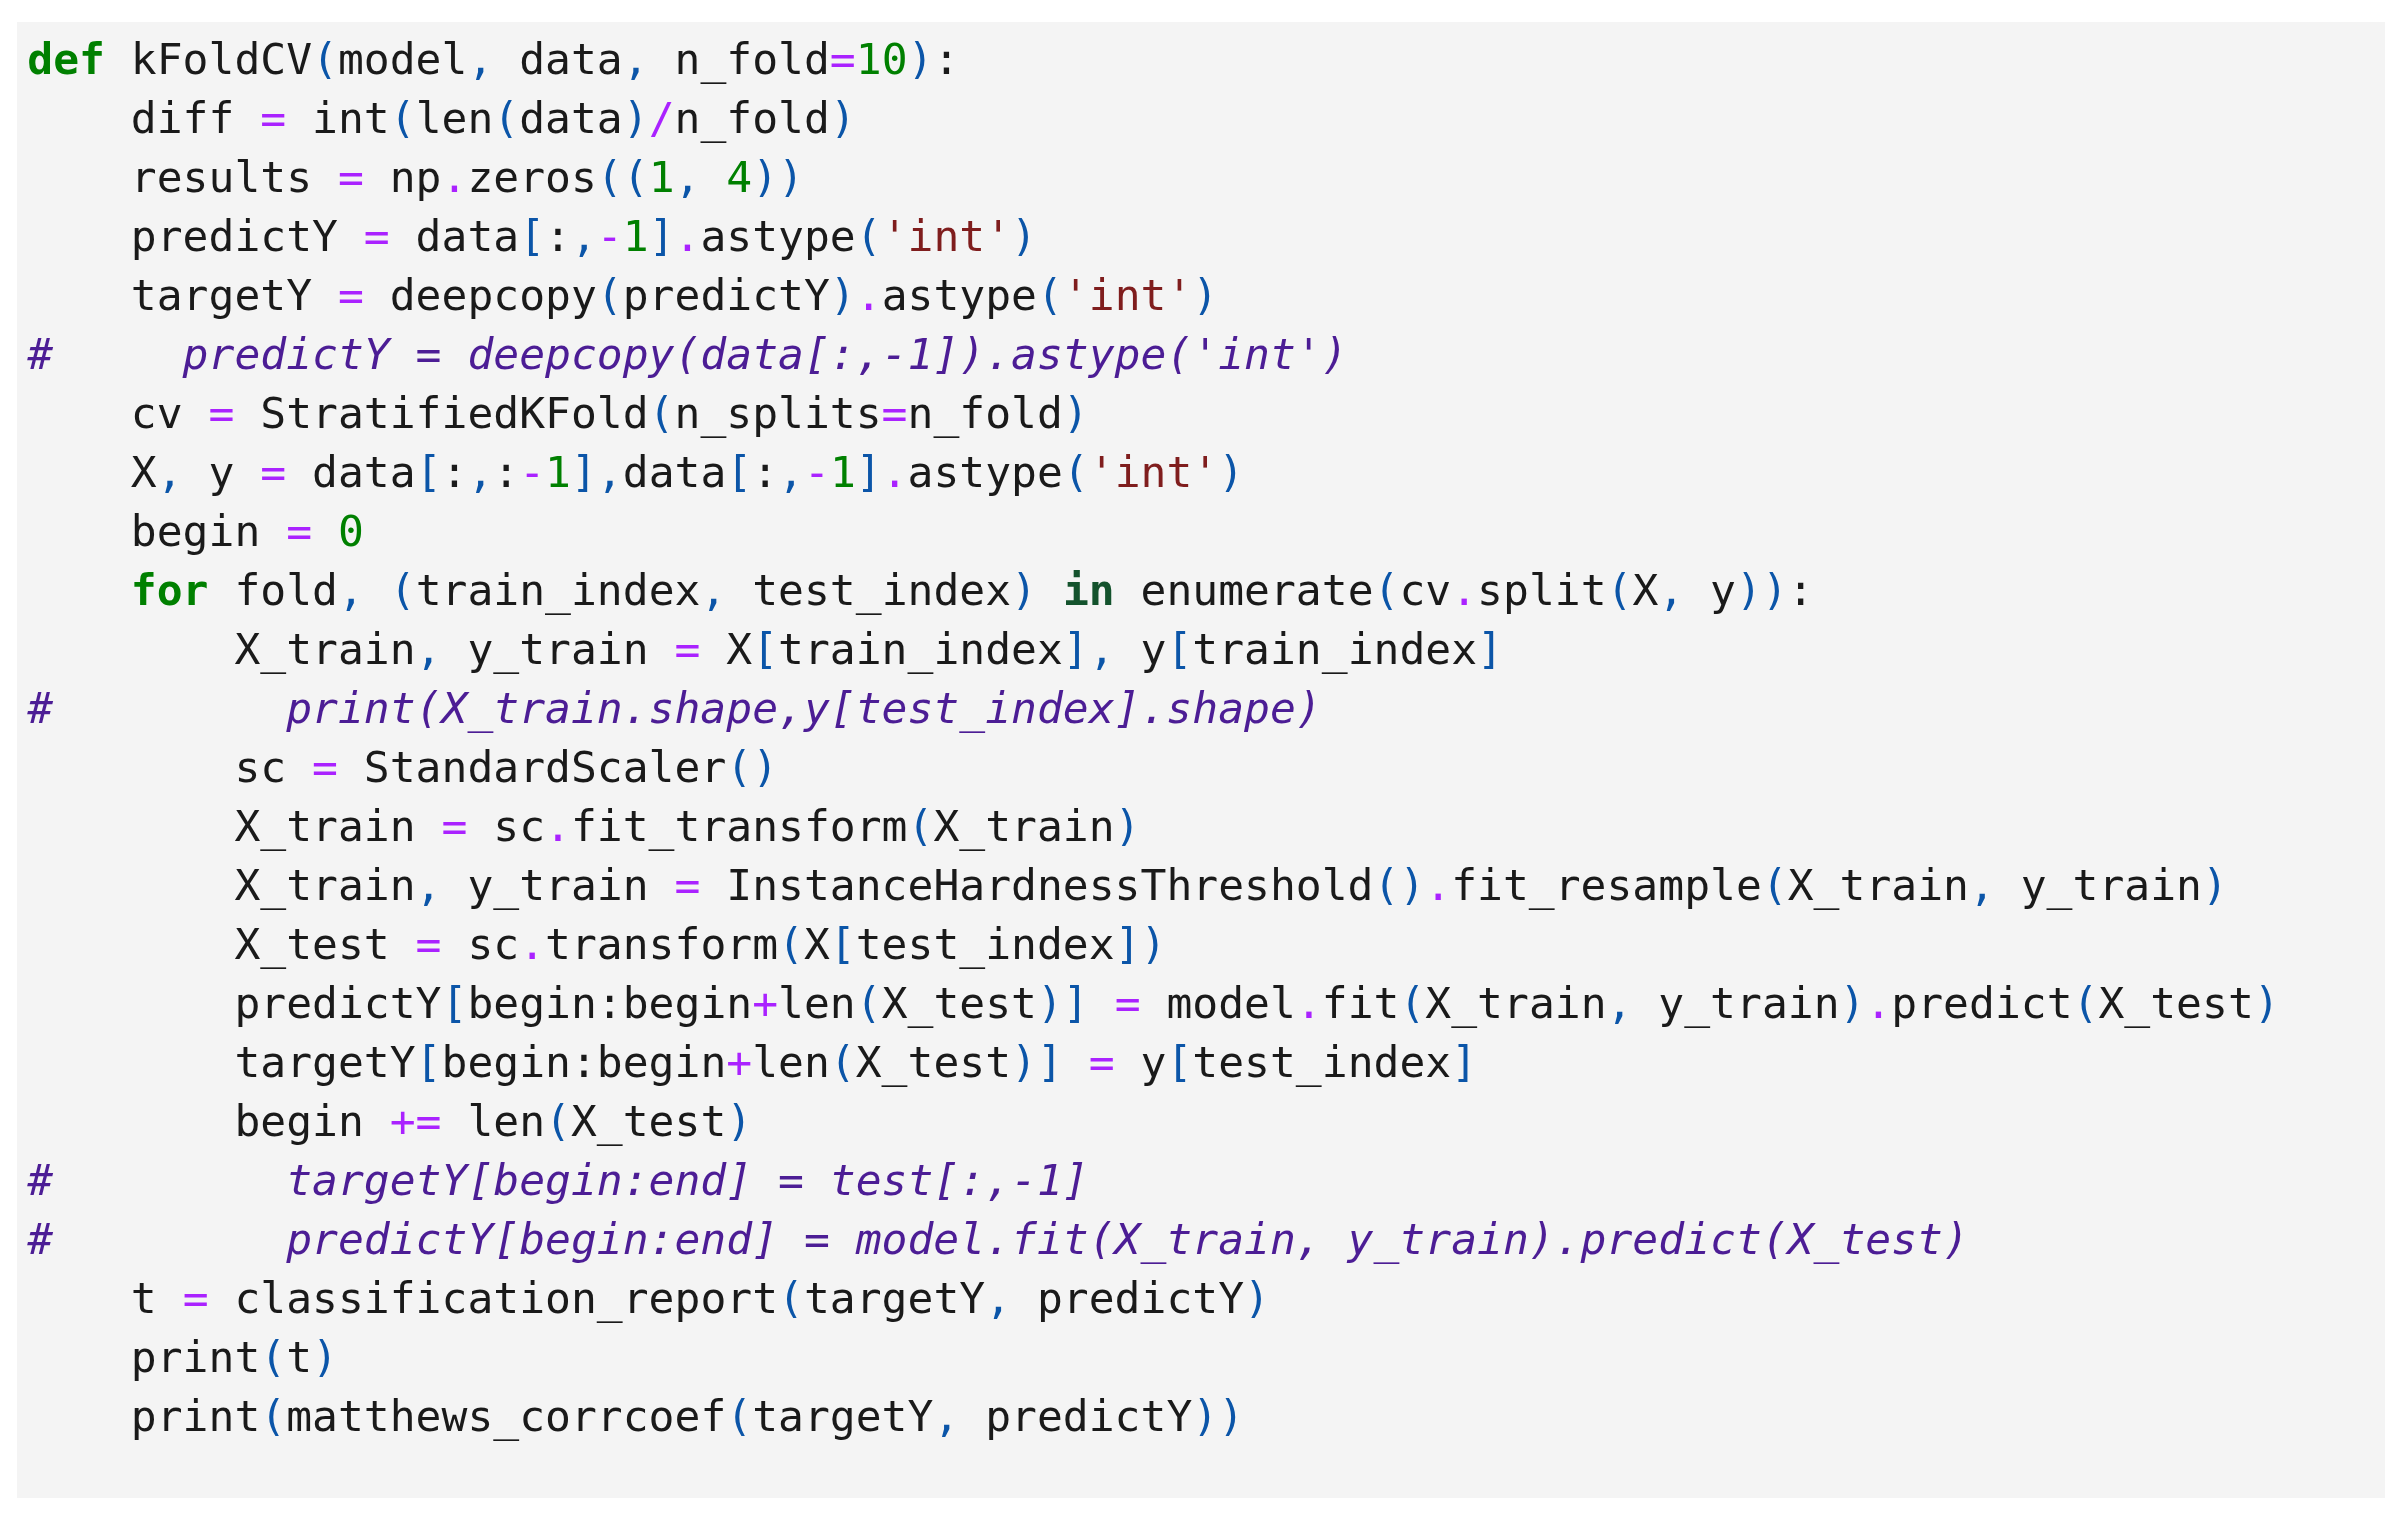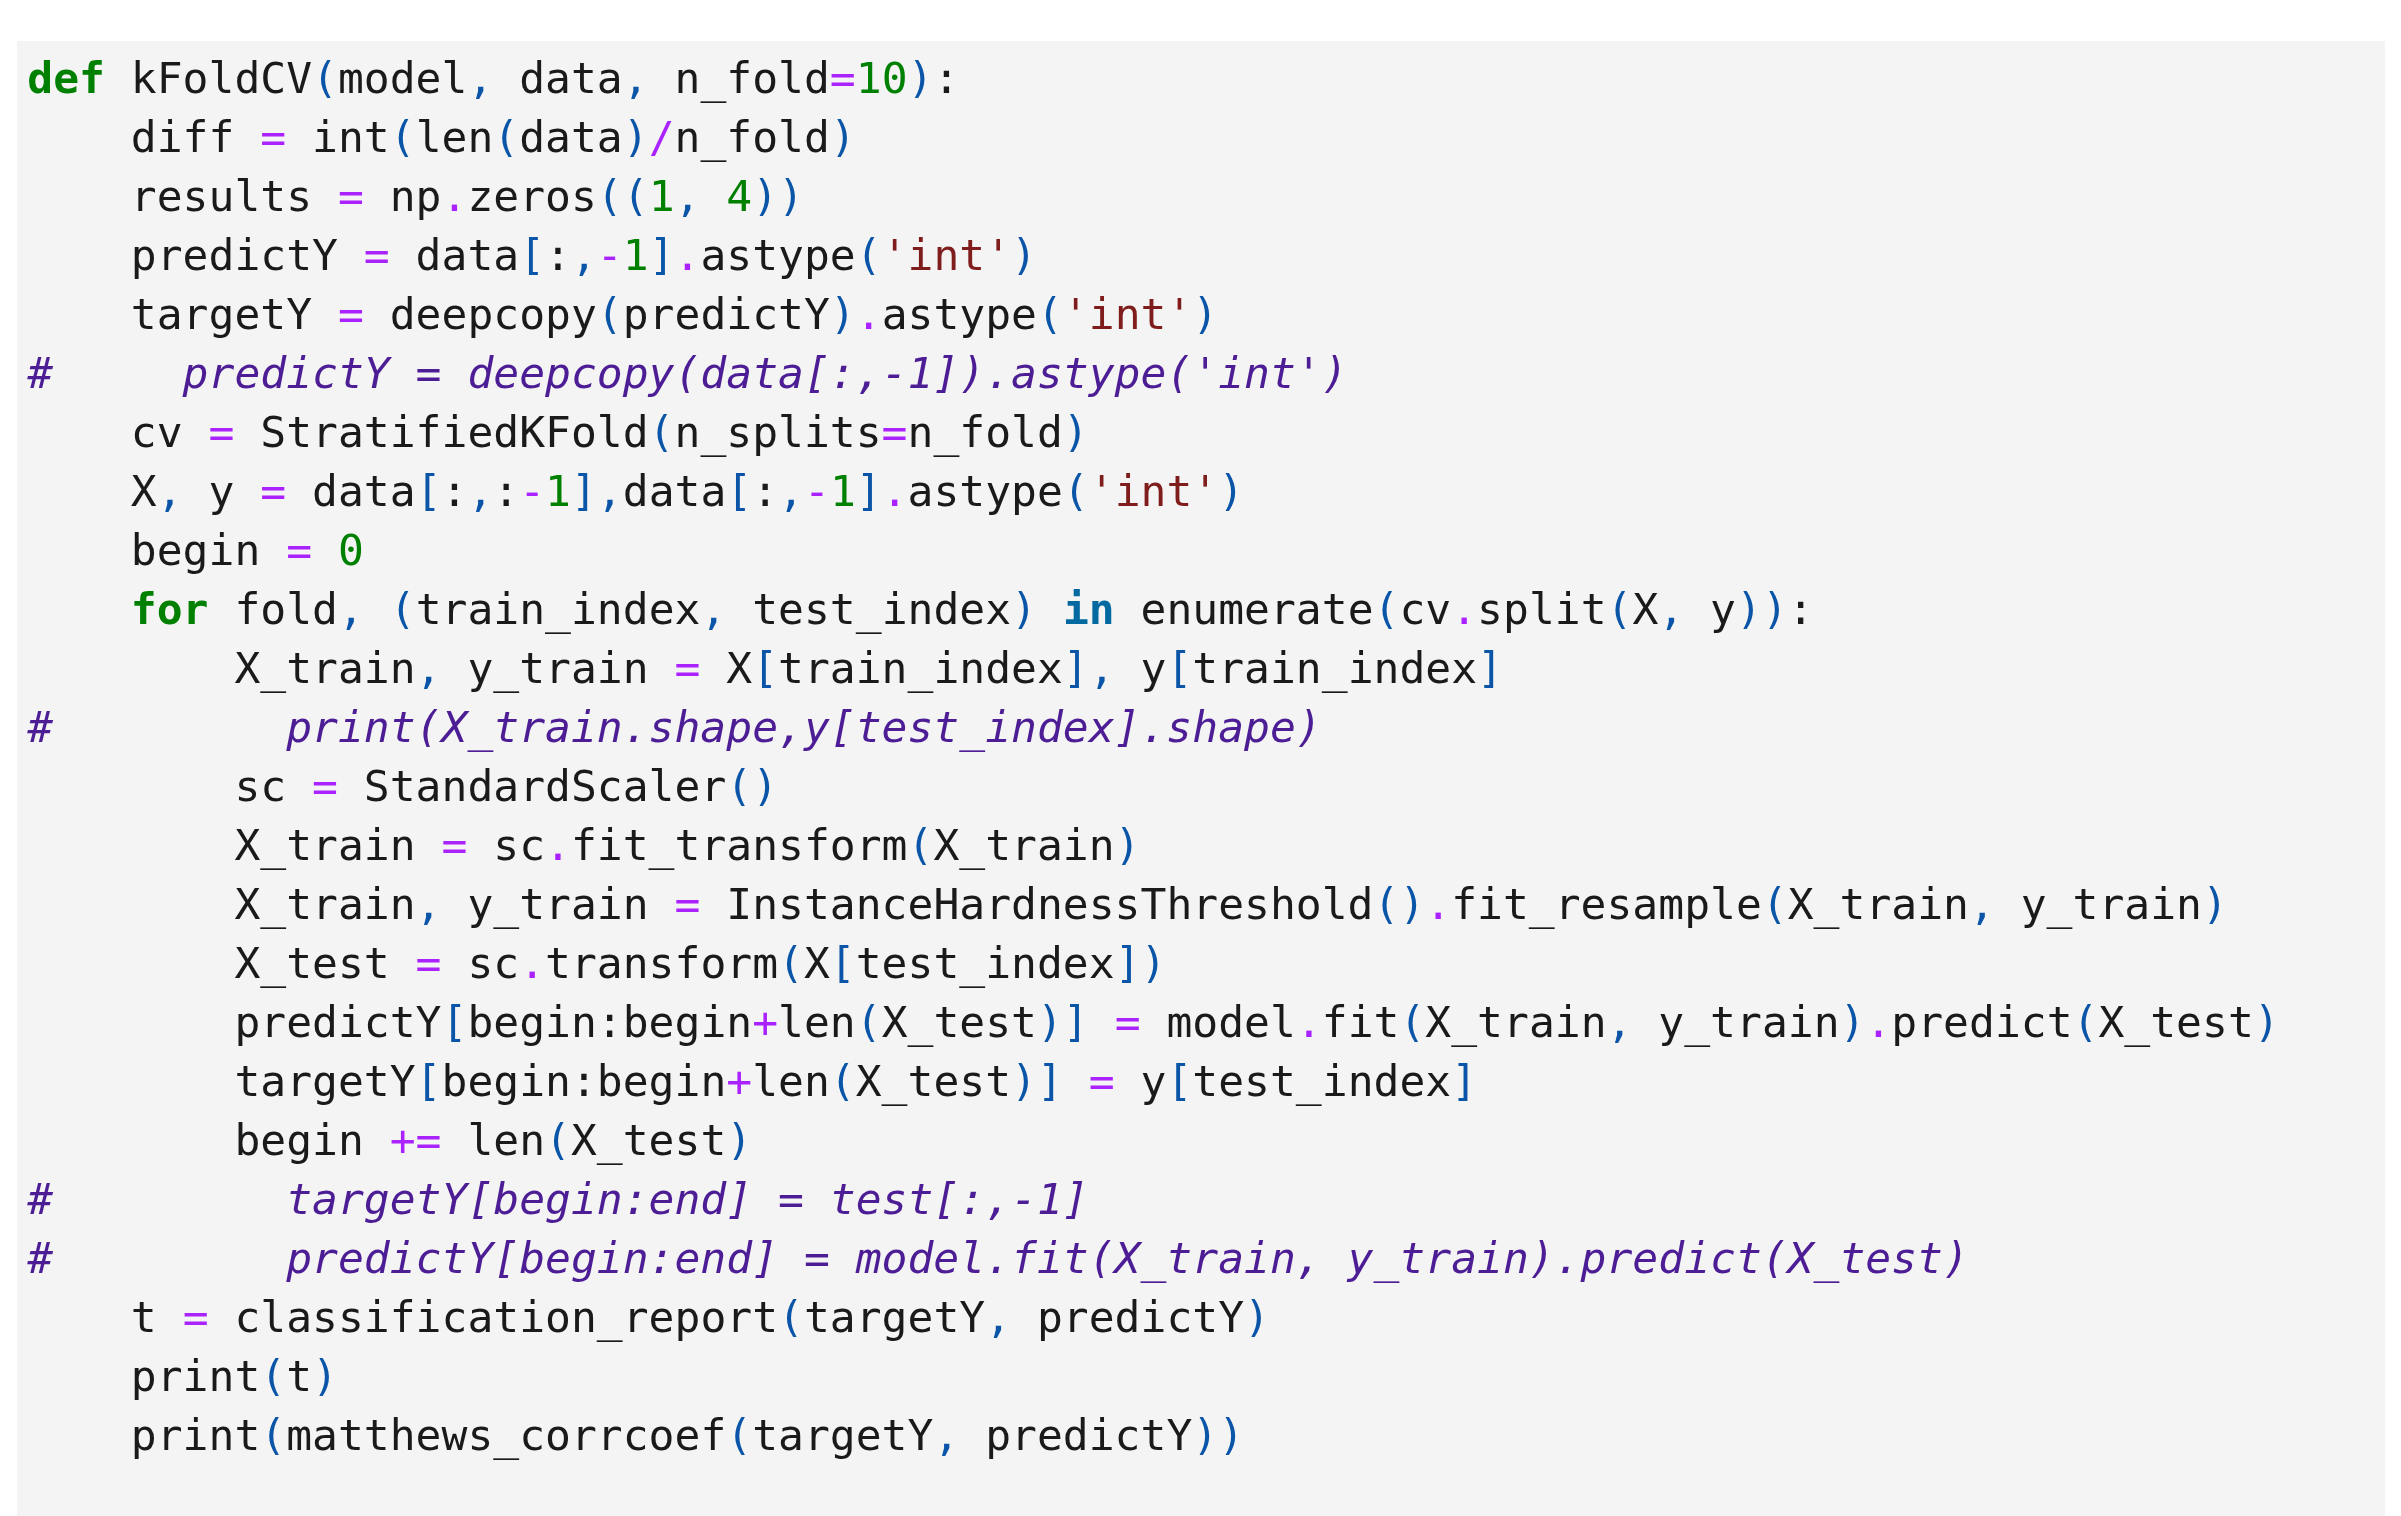--- a/index.html
+++ b/index.html
@@ -9,42 +9,42 @@
     }
     body {
       width: 2401px;
       height: 1516px;
       position: relative;
       overflow: hidden;
     }
     .code-cell {
       position: absolute;
       left: 16.7px;
-      top: 41px;
+      top: 22px;
       width: 2368px;
       height: 1476px;
       background: #f4f4f4;
       box-sizing: border-box;
       padding: 7.6px 0 0 10.6px;
     }
     .code {
       margin: 0;
       font-family: "DejaVu Sans Mono", "Liberation Mono", monospace;
       font-size: 43px;
       line-height: 59px;
       color: #1a1a1a;
       white-space: pre;
     }
     .line {
       display: block;
       height: 59px;
     }
     .t-n   { color: #1a1a1a; }
     .t-kw  { color: #008000; font-weight: bold; }
-    .t-kw2 { color: #0369a1; font-weight: bold; }
+    .t-kw2 { color: #14532d; font-weight: bold; }
     .t-op  { color: #aa22ff; }
     .t-num { color: #008000; }
     .t-str { color: #7f1d1d; }
     .t-p   { color: #0b55a8; }
     .t-cm  { color: #4c1d95; font-style: italic; }
   </style>
 </head>
 <body>
 
 <div class="code-cell">

